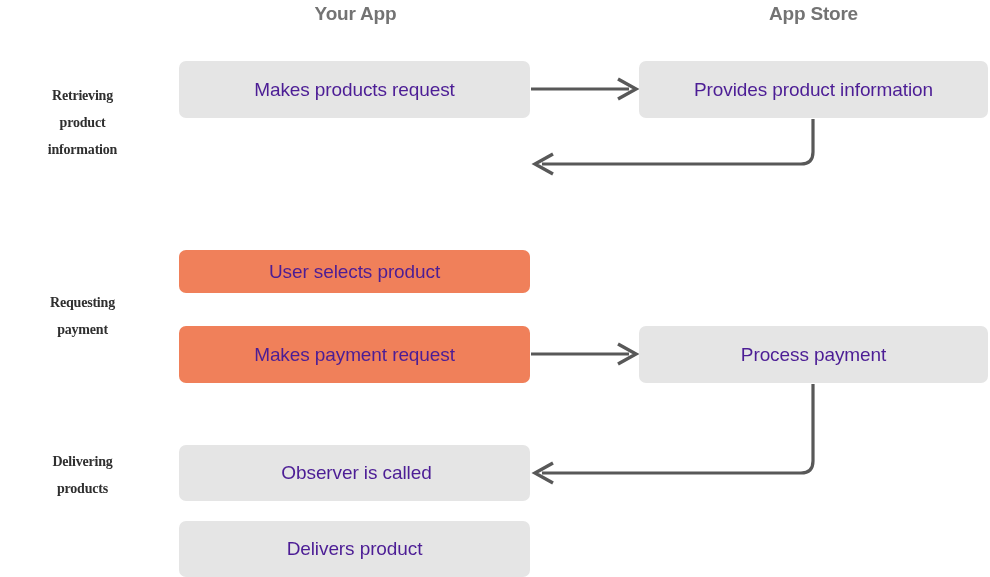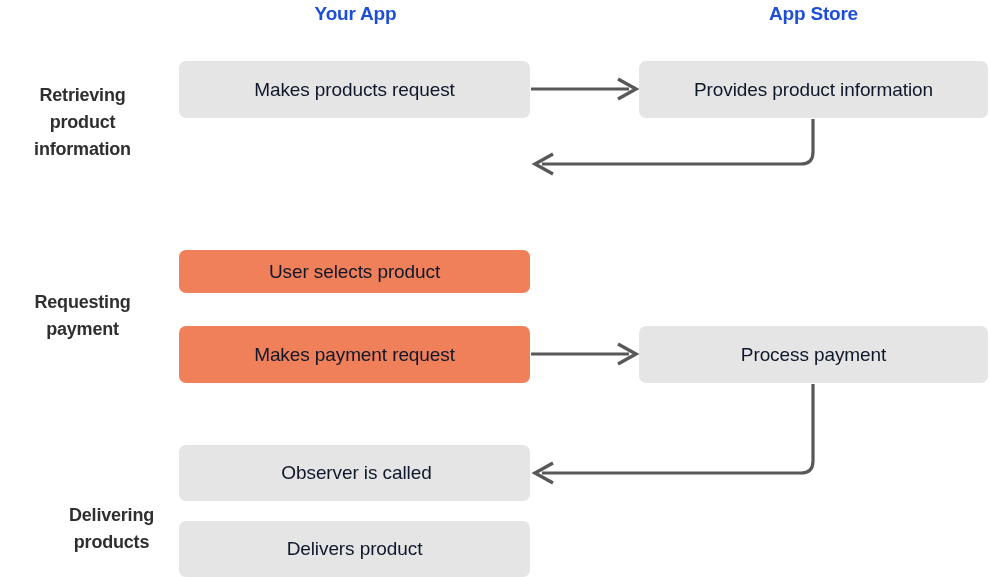--- a/index.html
+++ b/index.html
@@ -19,54 +19,55 @@
     background: #ffffff;
     overflow: hidden;
   }
 
   
   .col-header {
     position: absolute;
     top: 2px;
     font-size: 19px;
     font-weight: bold;
-    color: #1d4ed8;
+    color: #737373;
     letter-spacing: -0.2px;
     text-align: center;
     white-space: nowrap;
     line-height: 24px;
   }
   #hdr-your-app  { left: 180px; width: 351px; }
   #hdr-app-store { left: 639px; width: 349px; }
 
   
   .stage-label {
     position: absolute;
     left: 0px;
     width: 165px;
-    font-size: 18px;
+    font-size: 14px;
     font-weight: bold;
     color: #2f2f2f;
     letter-spacing: -0.2px;
     text-align: center;
     line-height: 27px;
+    font-family: Liberation Serif, serif;
   }
   #stage-retrieving { top: 82px; }
   #stage-requesting { top: 289px; }
-  #stage-delivering { top: 502px; margin-left: 29px; }
+  #stage-delivering { top: 448px; }
 
   
   .box {
     position: absolute;
     border-radius: 7px;
     display: flex;
     align-items: center;
     justify-content: center;
     font-size: 19px;
-    color: #0f172a;
+    color: #4c1d95;
     letter-spacing: -0.1px;
     box-sizing: border-box;
     padding: 0 10px;
     text-align: center;
   }
   .box.grey   { background: #e5e5e5; }
   .box.orange { background: #f0805a; }
 
   
   .col-left  { left: 179px; width: 351px; }

